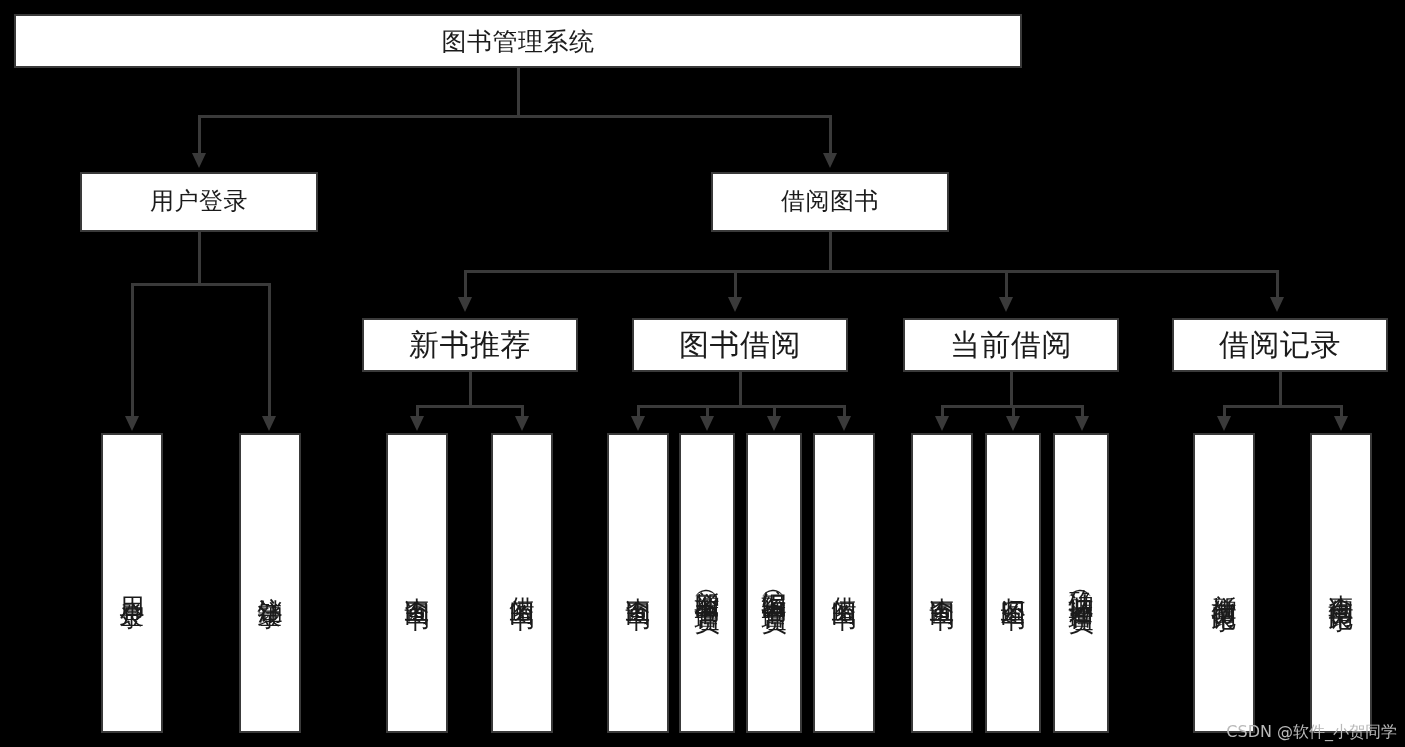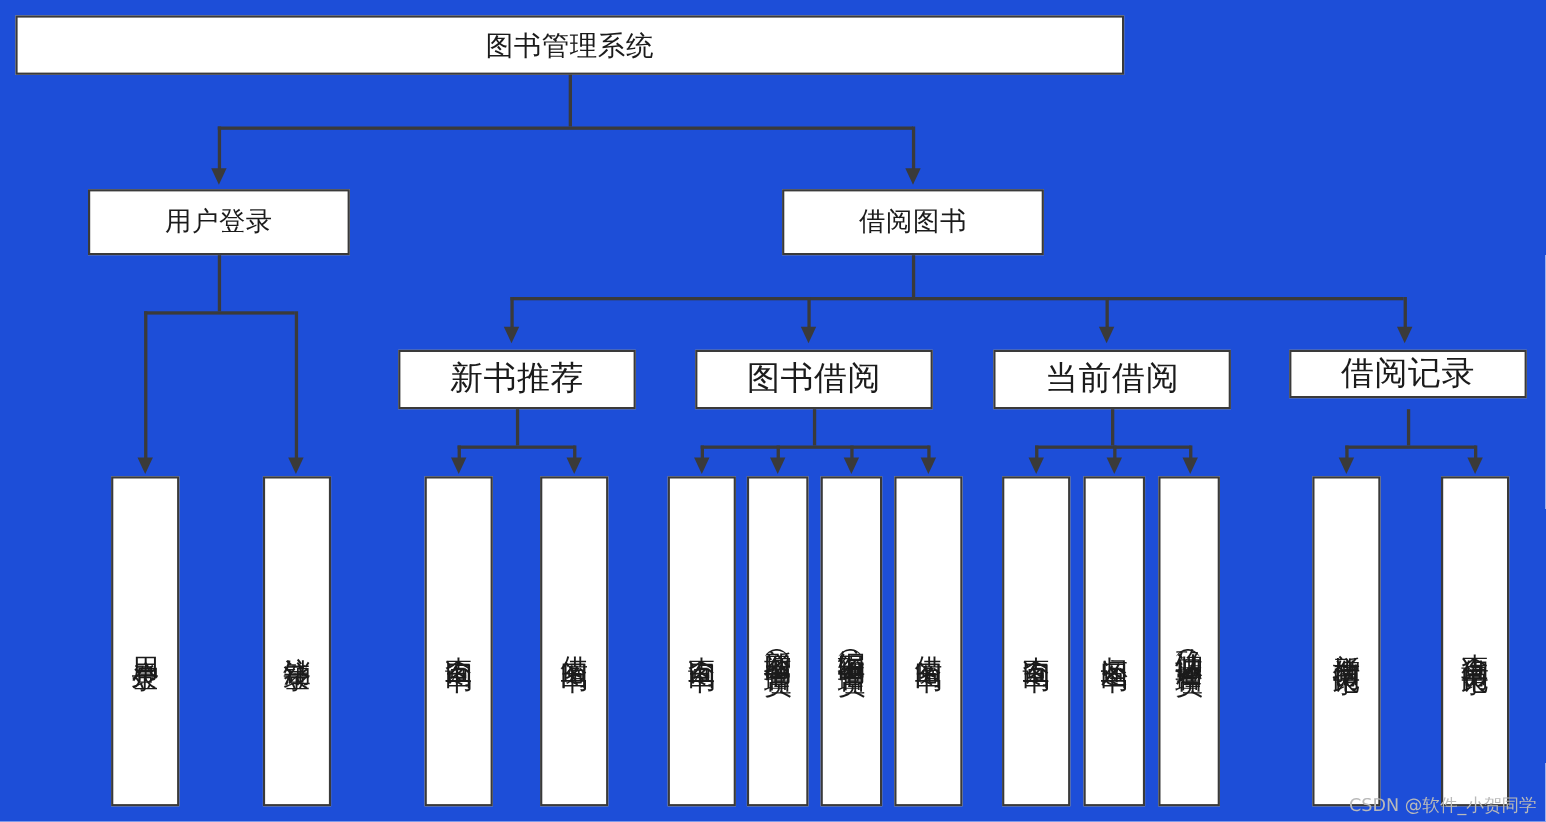--- a/index.html
+++ b/index.html
@@ -9,21 +9,21 @@
     background: #ffffff;
   }
   body {
     font-family: "DejaVu Sans", "Liberation Sans", sans-serif;
     color: #1a1a1a;
   }
   #canvas {
     position: relative;
     width: 1405px;
     height: 747px;
-    background: #1d4ed8;
+    background: #000000;
     overflow: hidden;
   }
   
   .node {
     position: absolute;
     box-sizing: border-box;
     border: 2.5px solid #3a3a3a;
     background: #ffffff;
     display: flex;
     align-items: center;
@@ -138,21 +138,21 @@
 
   <div class="node lvl3" style="left:362px; top:318px; width:216px; height:54px;">
     <span class="label">新书推荐</span>
   </div>
   <div class="node lvl3" style="left:903px; top:318px; width:216px; height:54px;">
     <span class="label">当前借阅</span>
   </div>
   <div class="node lvl3" style="left:632px; top:318px; width:216px; height:54px;">
     <span class="label">图书借阅</span>
   </div>
-  <div class="node lvl3" style="left:1172px; top:318px; width:216px; height:44px;">
+  <div class="node lvl3" style="left:1172px; top:318px; width:216px; height:54px;">
     <span class="label">借阅记录</span>
   </div>
 
   <div class="vline" style="left:469px; top:372px; height:33px;"></div>
   <div class="hline" style="left:416px; top:405px; width:107px;"></div>
   <div class="vline" style="left:416px; top:405px; height:13px;"></div>
   <div class="arrow" style="left:410px; top:416px;"></div>
   <div class="vline" style="left:521px; top:405px; height:13px;"></div>
   <div class="arrow" style="left:515px; top:416px;"></div>
 

